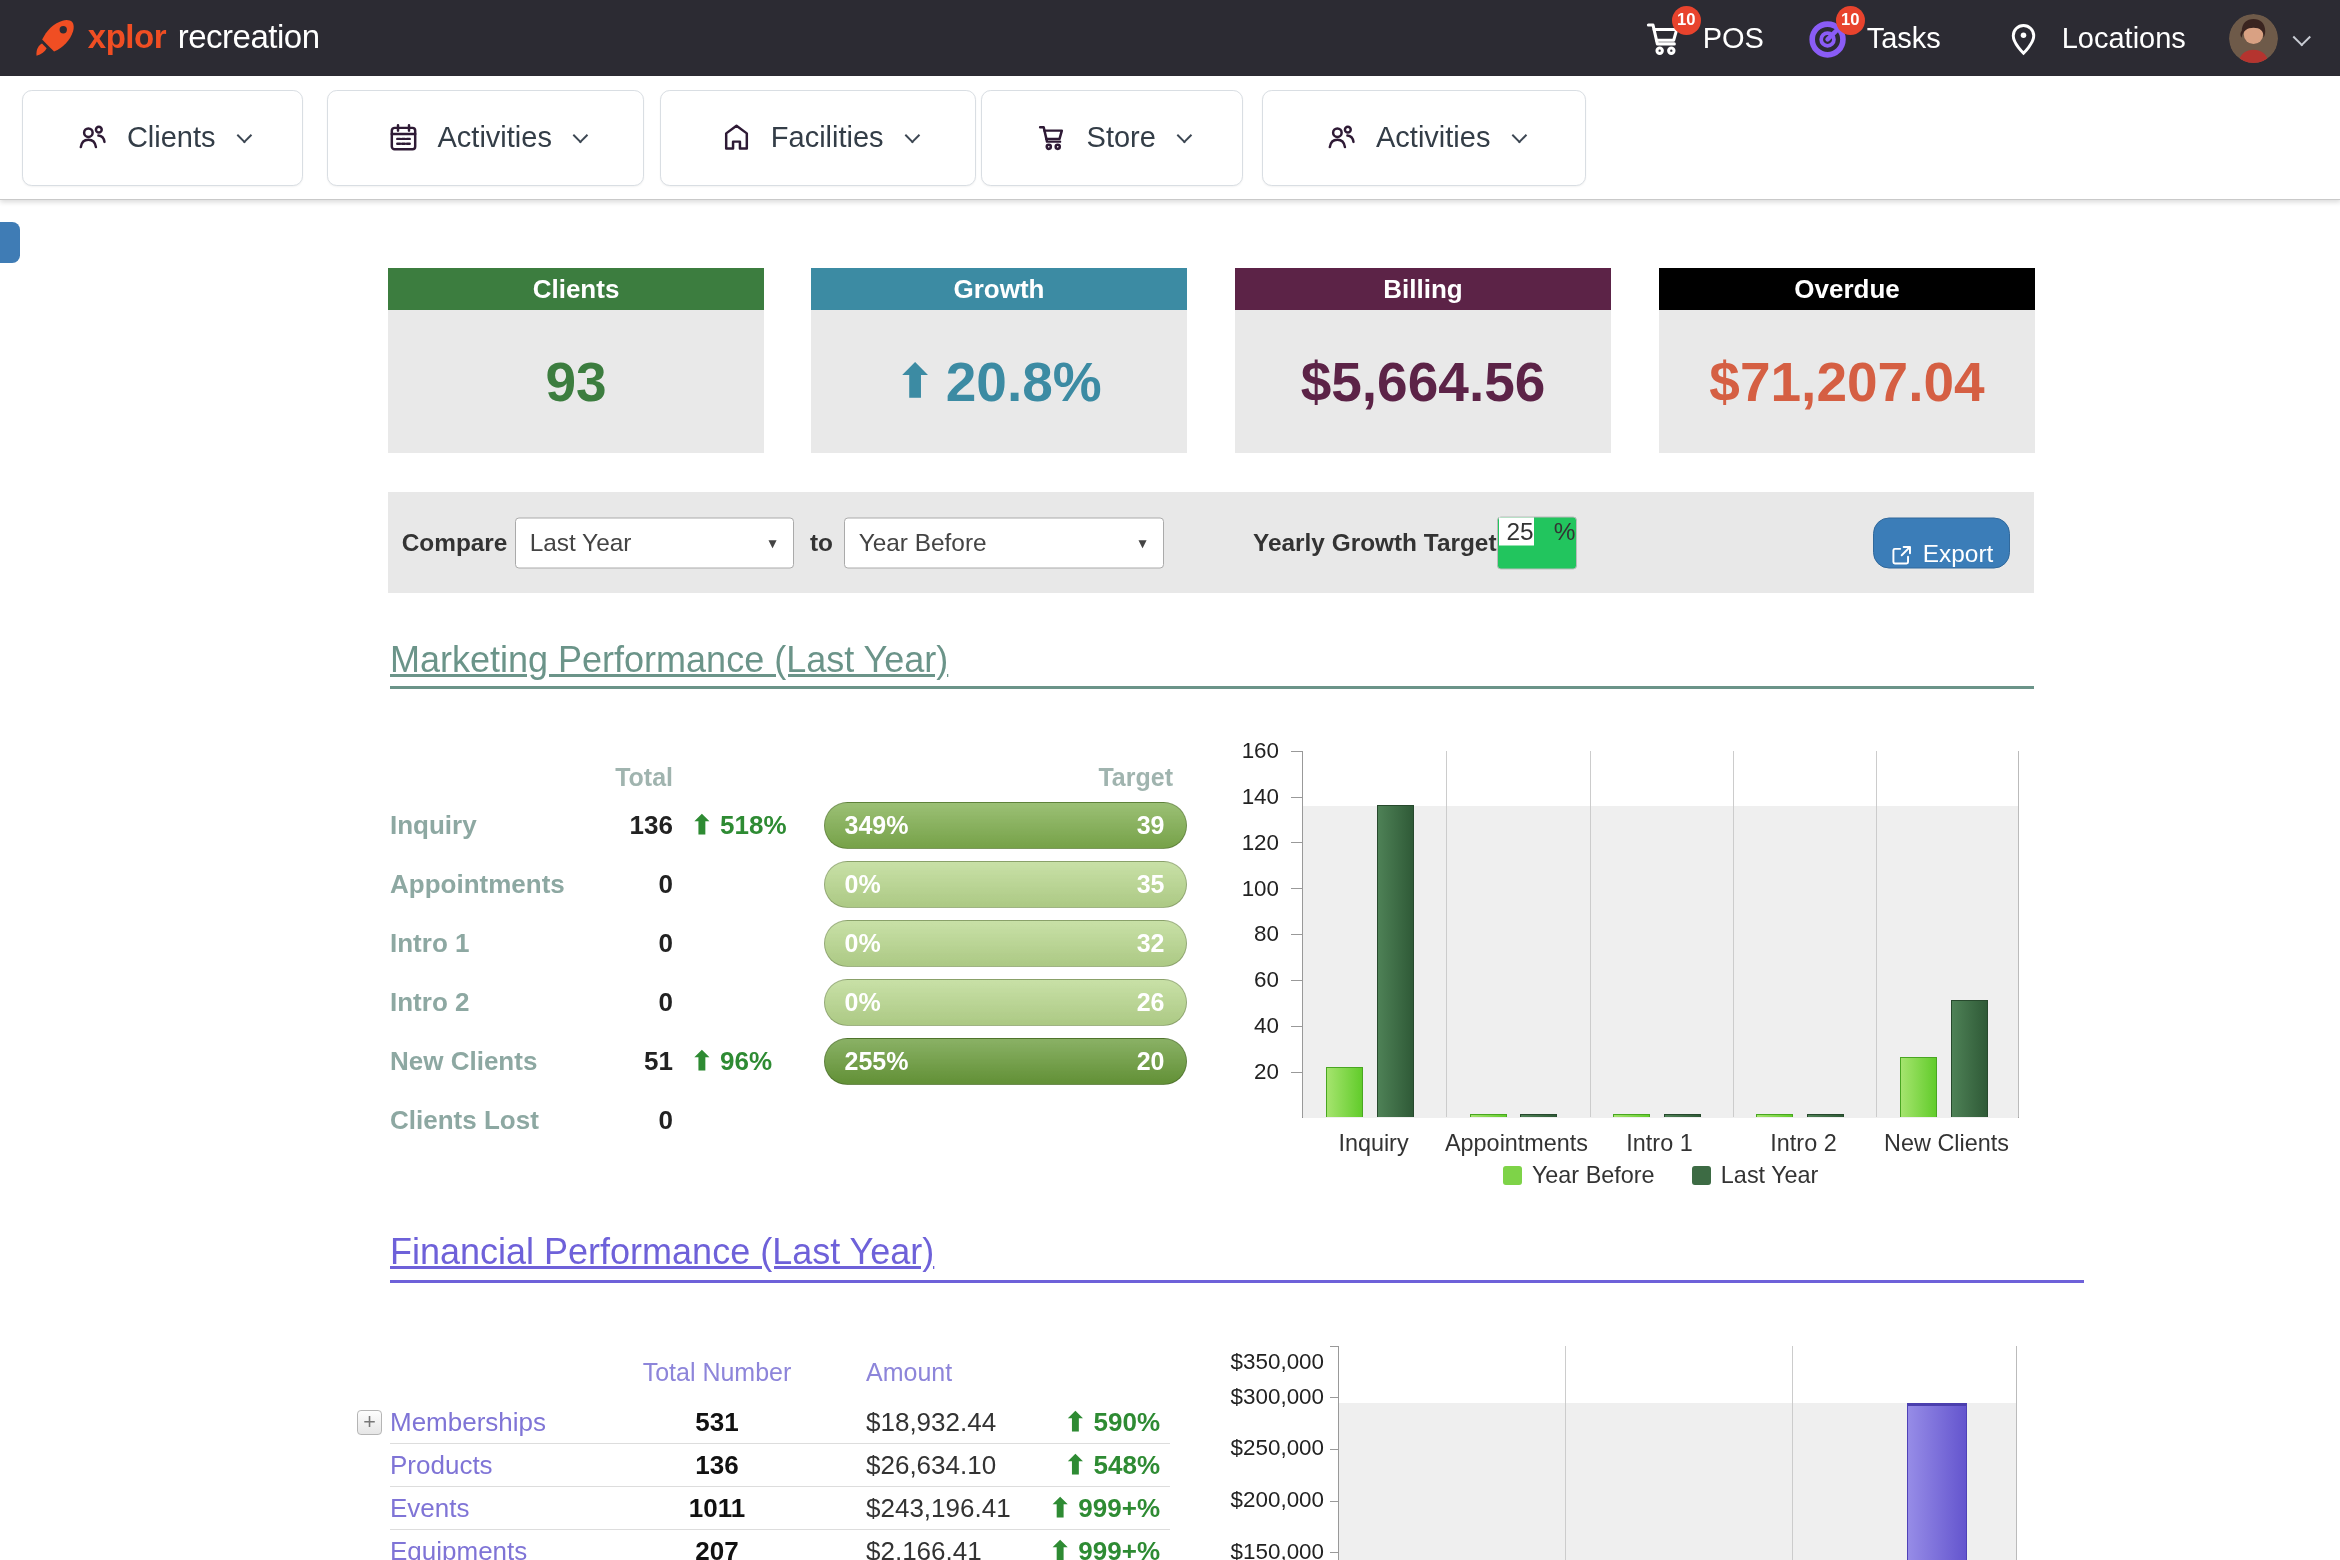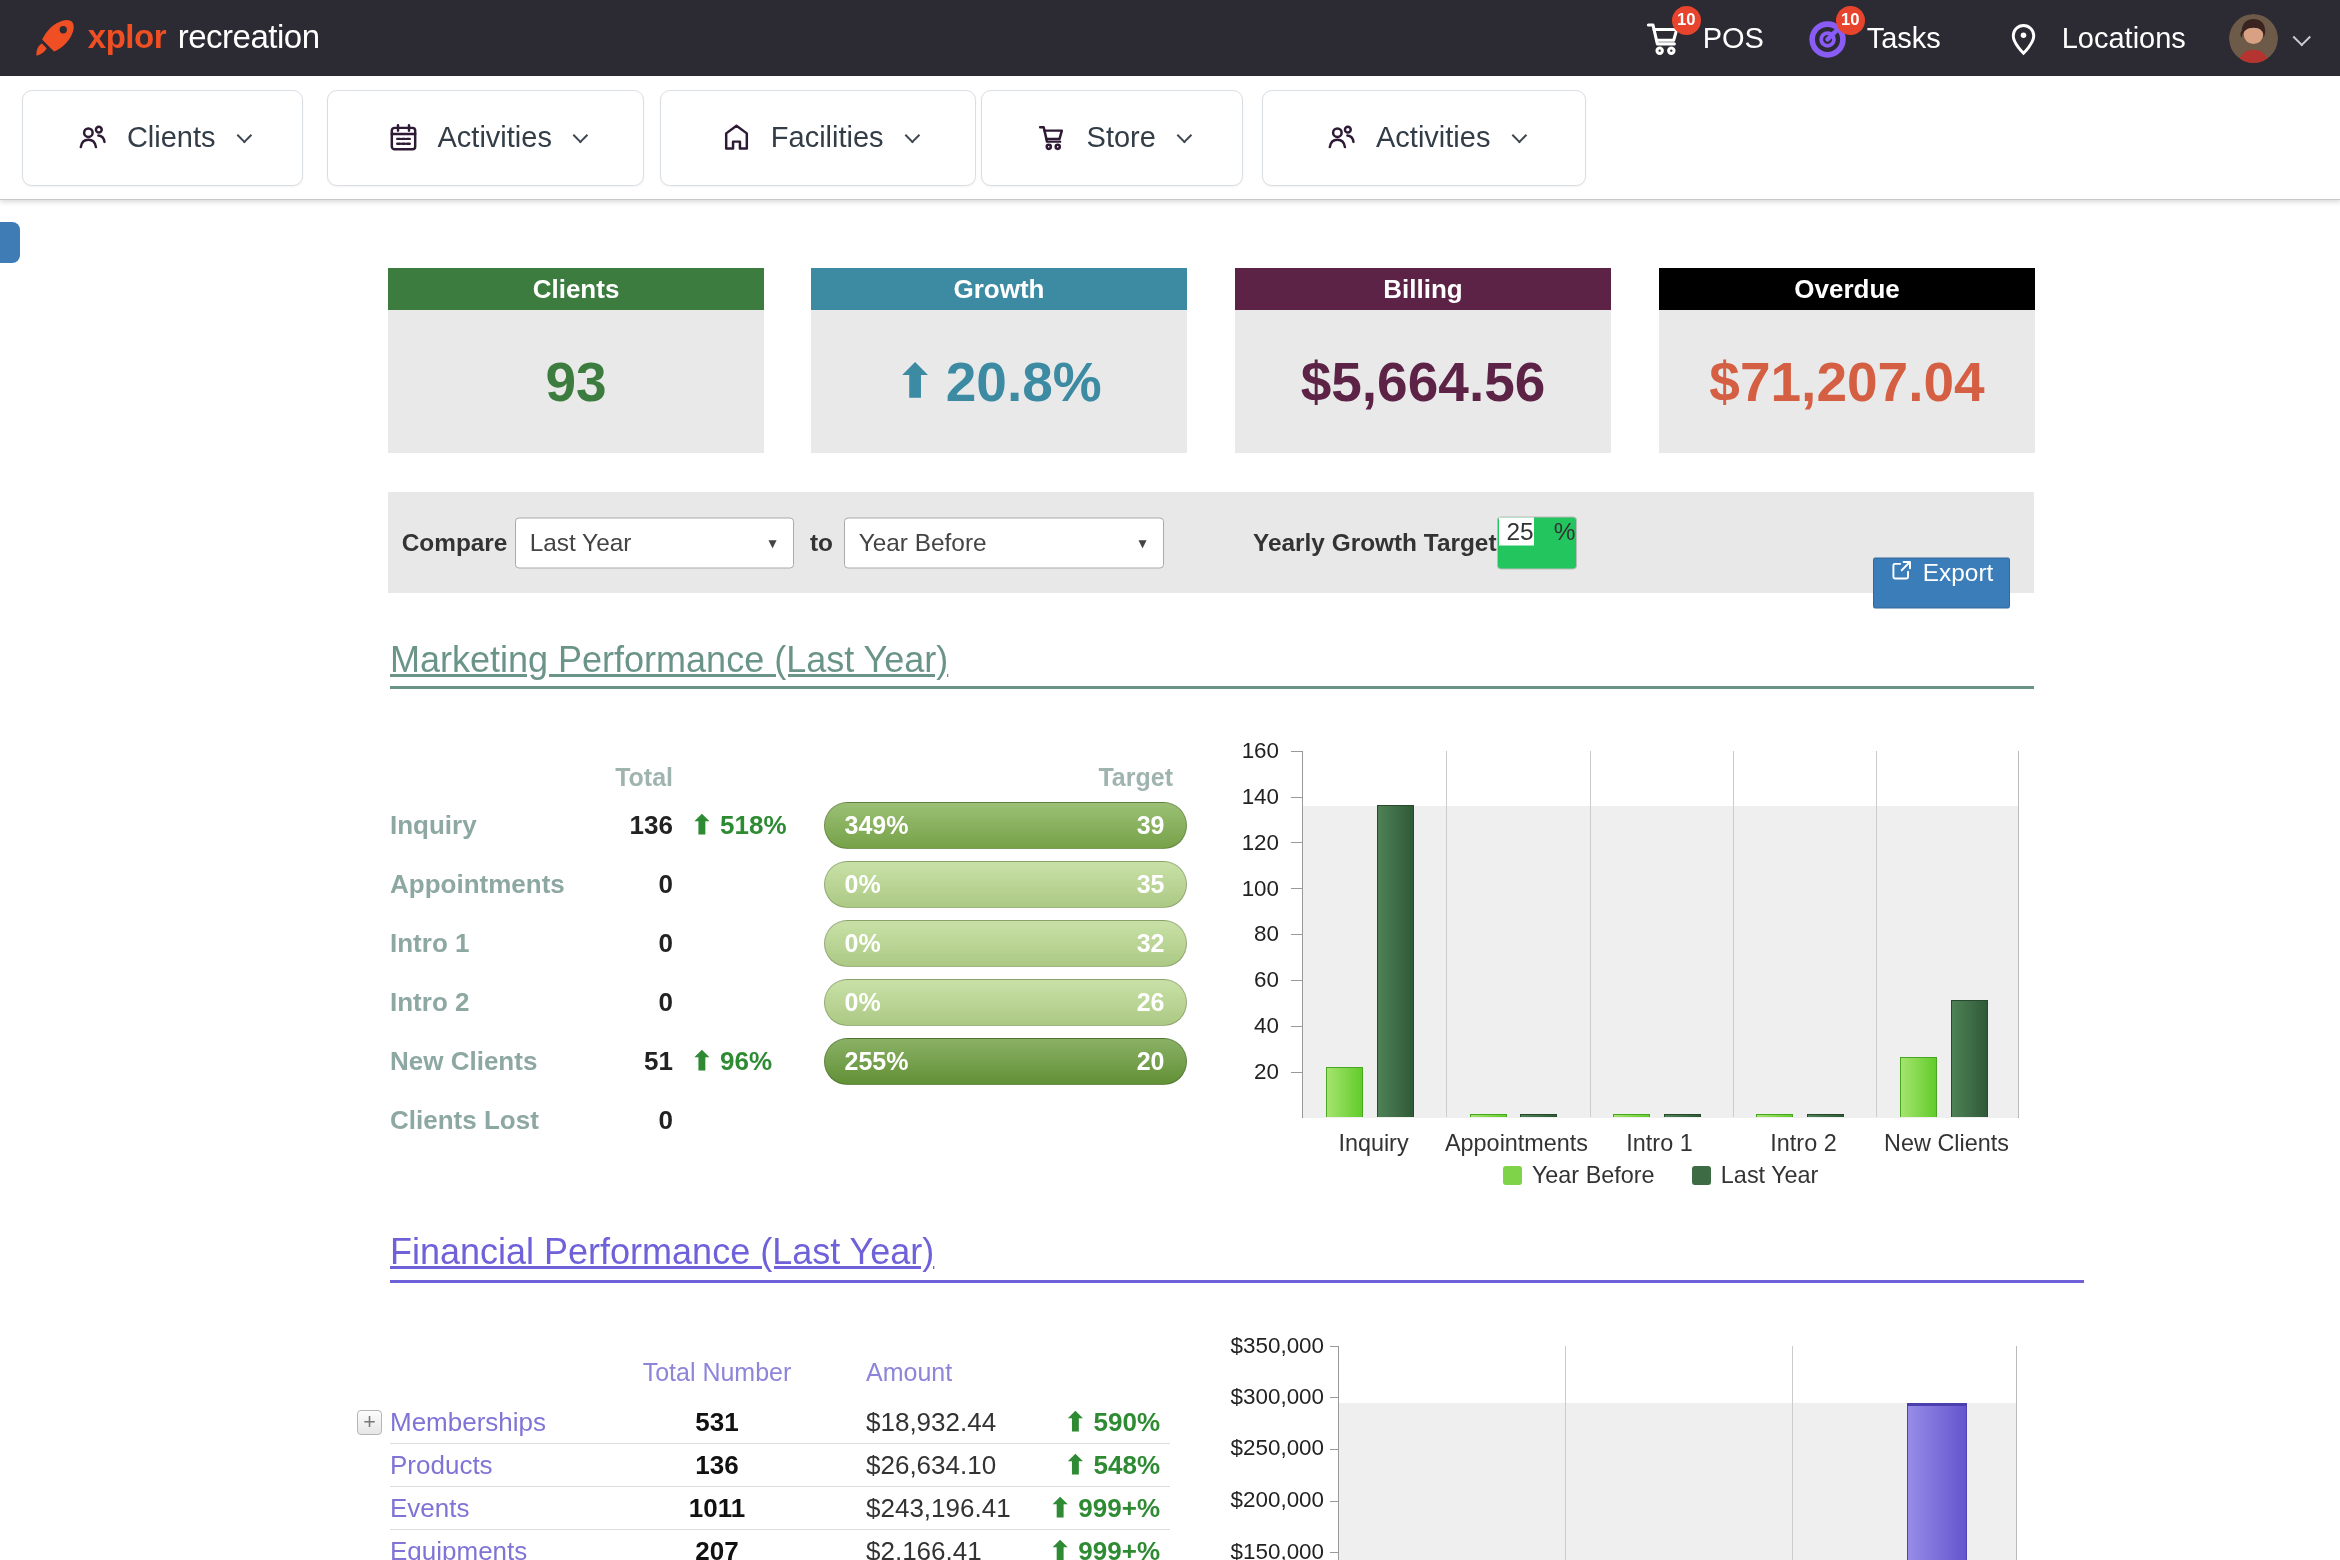--- a/index.html
+++ b/index.html
@@ -54,22 +54,22 @@
   .cb-label { font-size:24.4px; font-weight:bold; color:#333; }
   .fake-select { background:#fff; border:1px solid #aaa; border-radius:3.9px; height:51px;
     display:flex; align-items:center; justify-content:space-between; padding:0 13.7px;
     font-size:24.4px; color:#444; cursor:pointer; }
   .fake-select .caret { font-size:13.7px; color:#444; }
   .target-box { background:#22c55e; border:1px solid #bbb; border-radius:3.9px; height:53px; width:80px;
     display:flex; align-items:flex-start; justify-content:center; gap:20px; }
   .target-box input { width:35px; border:none; outline:none; font-size:24.4px; color:#333; text-align:right;
     font-family:"Liberation Sans", sans-serif; }
   .target-box .pct { font-size:24.4px; color:#333; }
-  .export-btn { background:#3b7db8; border:1px solid #31699c; border-radius:2px; height:51px; width:137px;
-    color:#fff; font-size:24.4px; display:flex; align-items:flex-start; justify-content:center; gap:9.8px; cursor:pointer;margin-top:40px; }
+  .export-btn { background:#3b7db8; border:1px solid #31699c; border-radius:16px; height:51px; width:137px;
+    color:#fff; font-size:24.4px; display:flex; align-items:flex-end; justify-content:center; gap:9.8px; cursor:pointer; }
   .export-btn svg { width:23.4px; height:23.4px; }
 
   
   .sec-heading { position:absolute; font-size:36px; font-weight:400;text-decoration:underline; }
   .sec-rule { position:absolute; height:2.9px; }
   .h-marketing { color:#6b9489; } .r-marketing { background:#6b9489; }
   .h-financial { color:#6e61d9; } .r-financial { background:#6e61d9; }
 
   
   .mhead { position:absolute; top:763px; font-size:25px; font-weight:bold; color:#a0b4af; text-align:right; }
@@ -432,21 +432,21 @@
     </div>
     <div class="frow">
       <div class="flabel">Equipments</div>
       <div class="ftotal">207</div>
       <div class="famount">$2,166.41</div>
       <div class="fchange"><span>⬆ </span>999+%</div>
     </div>
   </div>
 
 <div id="fchart">
-    <div class="fy-label" style="top: 7px;">$350,000</div>
+    <div class="fy-label" style="top: 23px;">$350,000</div>
     <div class="fy-dash" style="top: 19.5px;"></div>
     <div class="fy-label" style="top: 58px;">$300,000</div>
     <div class="fy-dash" style="top: 71px;"></div>
     <div class="fy-label" style="top: 109px;">$250,000</div>
     <div class="fy-dash" style="top: 123px;"></div>
     <div class="fy-label" style="top: 161px;">$200,000</div>
     <div class="fy-dash" style="top: 175px;"></div>
     <div class="fy-label" style="top: 213px;">$150,000</div>
     <div class="fy-dash" style="top: 226px;"></div>
     <div class="fplot">

